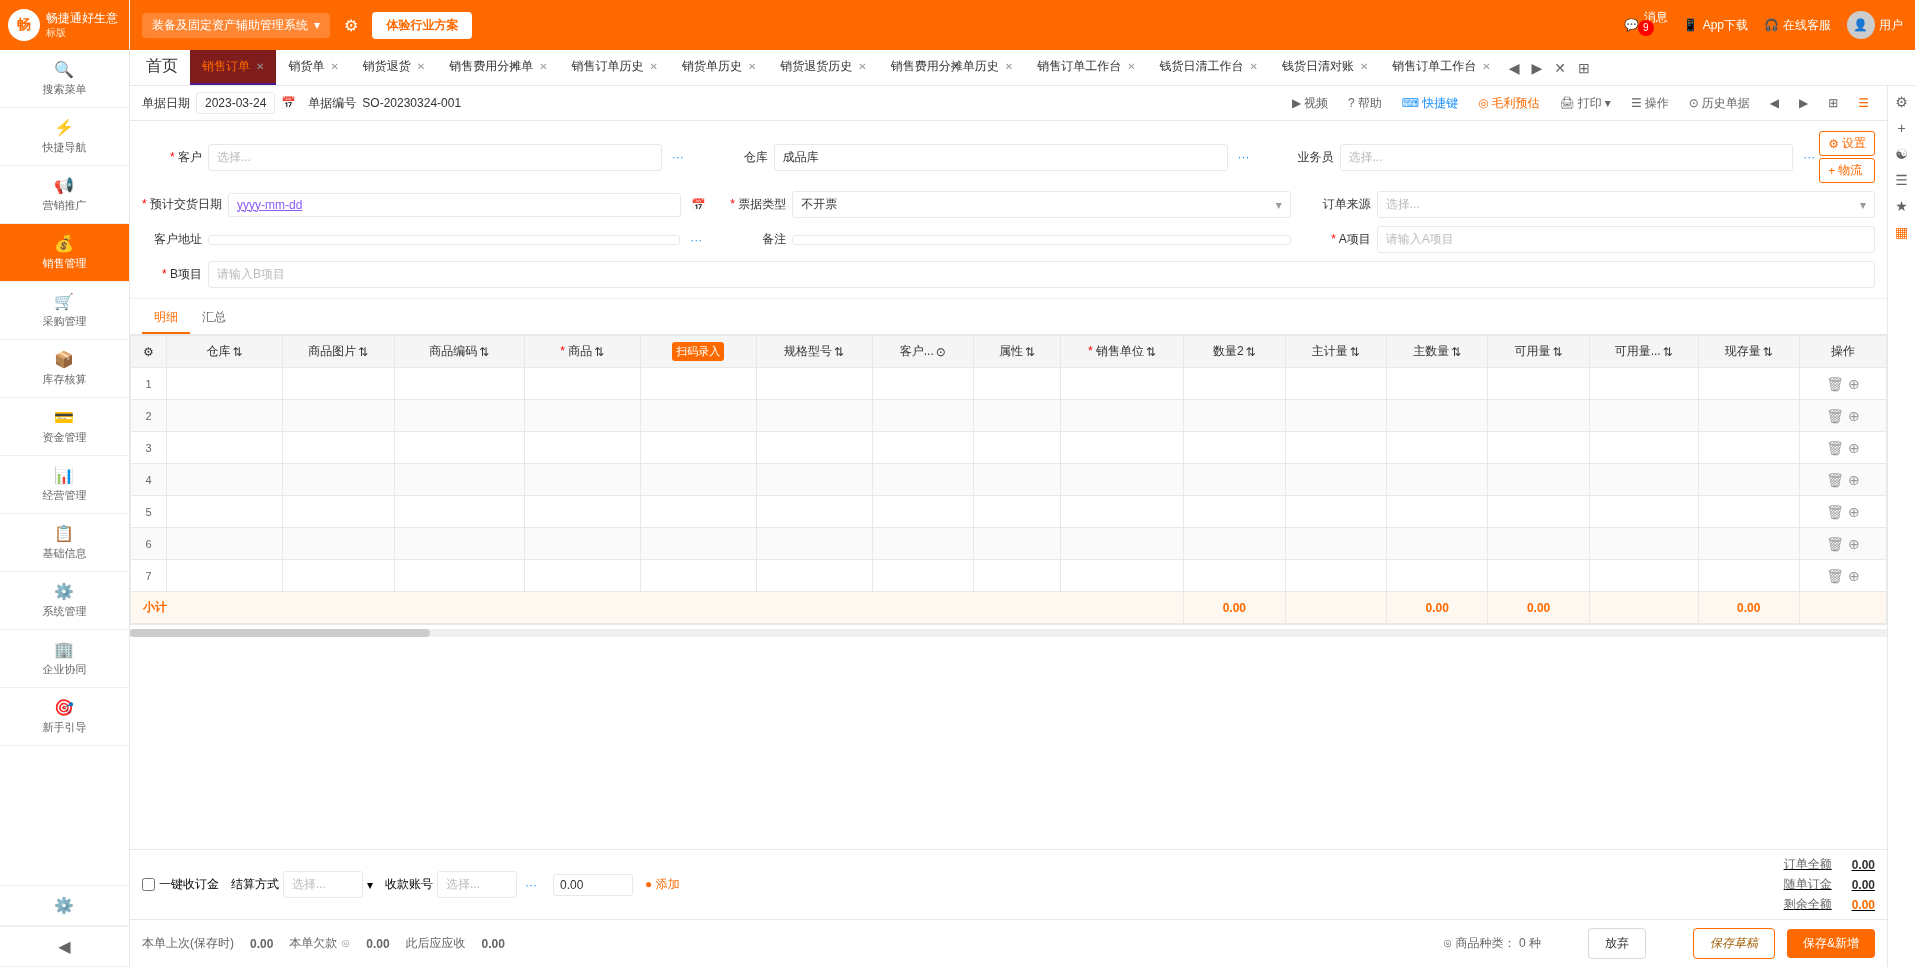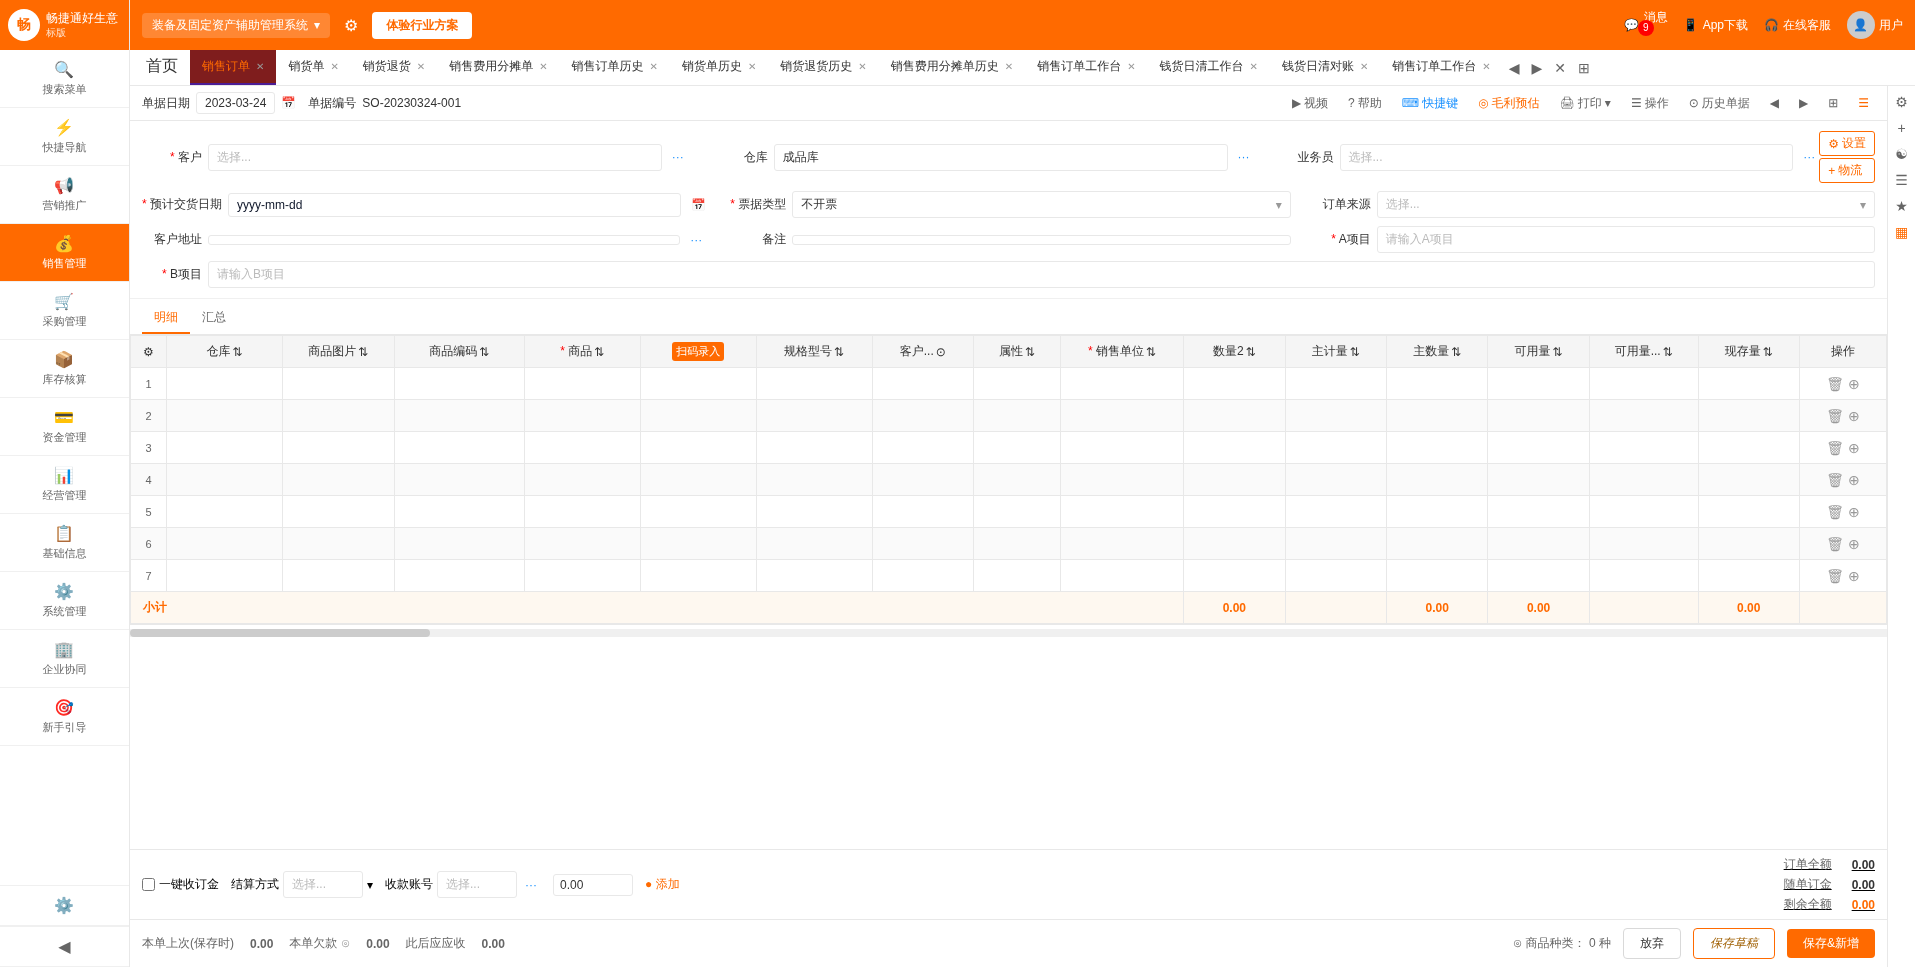--- a/index.html
+++ b/index.html
@@ -409,20 +409,21 @@
       font-size: 12px;
     }
     .btn-default {
       background: #fff;
       color: #333;
       border: 1px solid #d9d9d9;
       padding: 6px 16px;
       border-radius: 4px;
       cursor: pointer;
       font-size: 12px;
+      margin-left: 35px;
     }
     .goods-count { color: #666; font-size: 12px; }
 
     
     .totals-panel {
       display: flex;
       flex-direction: column;
       gap: 3px;
       font-size: 12px;
       text-decoration: underline;
@@ -702,21 +703,21 @@
               <span>+</span>
               <span>物流</span>
             </div>
           </div>
         </div>
 
         <div class="form-row">
           <div class="form-field">
             <span class="fl required">预计交货日期</span>
             <div class="form-input" style="min-width:180px;">
-              <span style="color:#0f172a;">yyyy-mm-dd</span>
+              <span style="color:#8b5cf6;text-decoration:underline;">yyyy-mm-dd</span>
             </div>
             <span style="cursor:pointer;color:#999;margin-left:4px;">📅</span>
           </div>
           <div class="form-field" style="margin-left:20px;">
             <span class="fl required">票据类型</span>
             <div class="form-input" style="min-width:180px; justify-content:space-between;">
               <span style="color:#333;">不开票</span>
               <span>▾</span>
             </div>
           </div>

